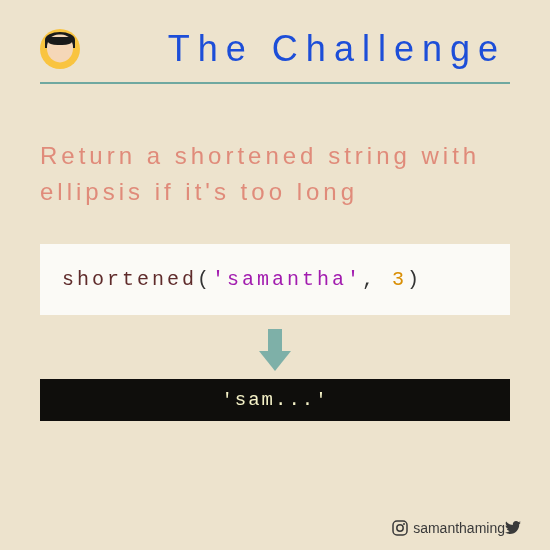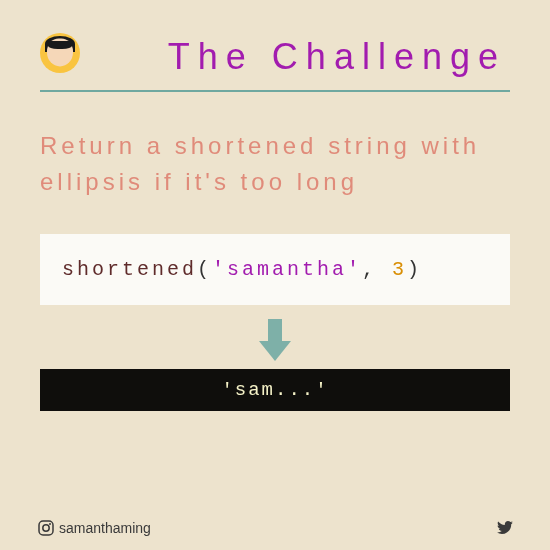--- a/index.html
+++ b/index.html
@@ -56,29 +56,28 @@
       left: 50%;
       transform: translateX(-50%);
       width: 24px;
       height: 8px;
       background: #1a1a1a;
       border-radius: 0 0 40% 40%;
     }
     .title {
       font-size: 36px;
       letter-spacing: 8px;
-      color: #a21caf;
+      color: #1d4ed8;
       font-weight: 400;
       flex: 1;
       text-align: right;
       padding-right: 4px;
-      margin-top: 8px;
     }
     .subtitle {
-      margin-top: 36px;
+      margin-top: 54px;
       font-size: 24px;
       letter-spacing: 4px;
       line-height: 1.5;
       color: #e08b7a;
       font-weight: 400;
     }
     .code-block {
       margin-top: 34px;
       background: #fbfaf6;
       padding: 24px 22px;
@@ -107,23 +106,23 @@
       text-align: center;
       font-family: "Courier New", Courier, monospace;
       font-size: 19px;
       letter-spacing: 2px;
       color: #f5f2c8;
     }
     .footer {
       position: absolute;
       bottom: 14px;
       left: 38px;
-      right: 37px;
+      right: 29px;
       display: flex;
-      justify-content: space-between;
+      justify-content: flex-end;
       align-items: center;
       font-size: 14px;
       color: #3a3a3a;
     }
     .footer-item {
       display: flex;
       align-items: center;
       gap: 5px;
     }
     .ig-icon {

